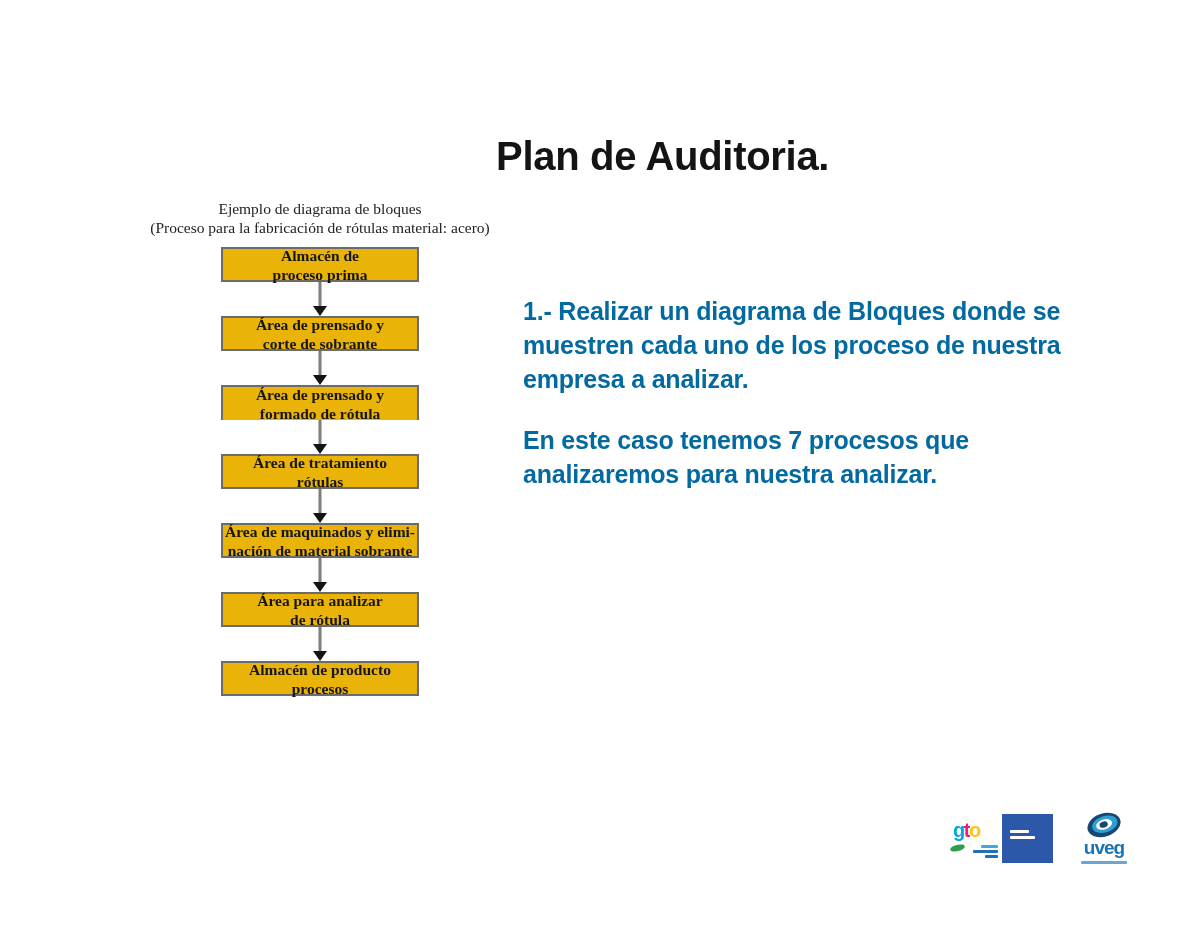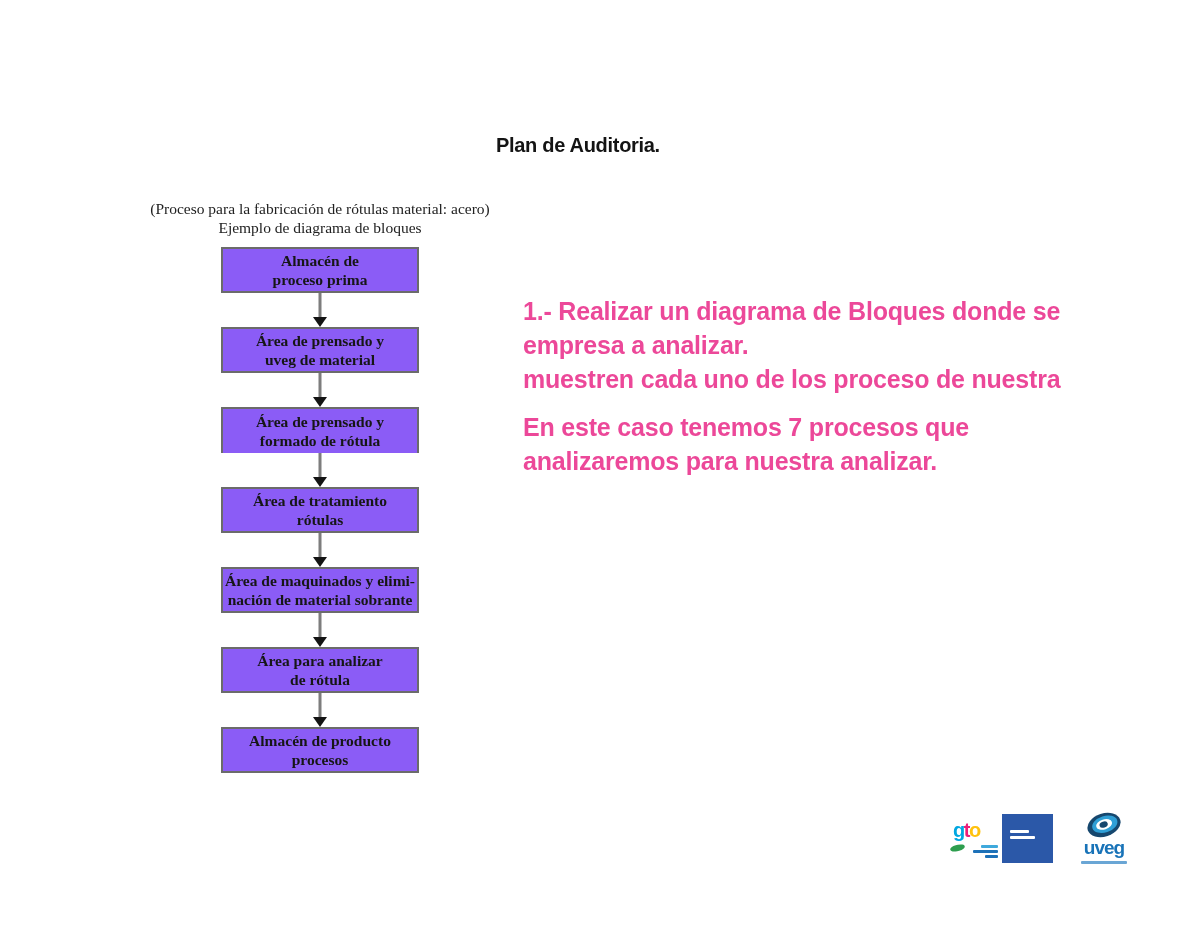--- a/index.html
+++ b/index.html
@@ -6,48 +6,48 @@
   .page{position:relative;width:1200px;height:927px;background:#ffffff;
         font-family:"Liberation Sans",sans-serif;overflow:hidden;}
 
   
   .badge{position:absolute;left:75px;top:68px;width:218px;height:37px;
          background:var(--badge-bg,#175e7e);color:#ffffff;font-size:19px;font-weight:bold;
          display:flex;align-items:center;padding-left:11px;box-sizing:border-box;
          letter-spacing:0.2px;}
 
   
-  .title{position:absolute;left:496px;top:134px;margin:0;font-size:20px;font-weight:bold;
+  .title{position:absolute;left:496px;top:134px;margin:0;font-size:40px;font-weight:bold;
          color:#141414;letter-spacing:-0.3px;}
 
   
   .diagram{position:absolute;left:221px;top:199px;width:198px;}
   .diagram-heading{position:absolute;top:0;left:50%;transform:translateX(-50%);
          text-align:center;white-space:nowrap;
          font-family:"Liberation Serif","DejaVu Serif",serif;
          font-size:15.5px;line-height:19px;color:#222222;}
   .flow{padding-top:48px;display:flex;flex-direction:column;}
-  .block{box-sizing:border-box;height:46px;border:2px solid var(--box-border,#6b6b6b);
-         background:#8b5cf6;display:flex;flex-direction:column;justify-content:center;
+  .block{box-sizing:border-box;height:35px;border:2px solid var(--box-border,#6b6b6b);
+         background:#eab308;display:flex;flex-direction:column;justify-content:center;
          align-items:center;text-align:center;
          font-family:"Liberation Serif","DejaVu Serif",serif;font-weight:bold;
          font-size:15.5px;line-height:19px;color:#161616;}
   .block.open-bottom{border-bottom:none;}
   .gap{position:relative;height:34px;width:100%;}
   .gap .stem{position:absolute;left:50%;transform:translateX(-50%);top:0;width:3px;
          height:26px;background:var(--arrow,#7d7d7d);}
   .gap .head{position:absolute;left:50%;transform:translateX(-50%);top:24px;width:0;height:0;
          border-left:7px solid transparent;border-right:7px solid transparent;
          border-top:10px solid #141414;}
 
   
   .notes{position:absolute;left:523px;top:294px;width:545px;font-weight:bold;
-         font-size:25px;line-height:34px;color:#ec4899;letter-spacing:-0.2px;}
+         font-size:25px;line-height:34px;color:#0369a1;letter-spacing:-0.2px;}
   .para{margin:0;}
-  .para2{margin-top:14px;}
+  .para2{margin-top:27px;}
 
   
   .logo-gto{position:absolute;left:953px;top:818px;width:48px;}
   .gto-word{font-size:20px;font-weight:bold;line-height:25px;letter-spacing:-1.5px;}
   .l-g{color:var(--gto-g,#00a7e1);}
   .l-t{color:var(--gto-t,#ec1e79);}
   .l-o{color:var(--gto-o,#ffc20e);}
   .gto-swoosh{position:absolute;left:-3px;top:27px;width:15px;height:6px;
          background:#2e9e4f;border-radius:60% 60% 60% 60%/70% 70% 70% 70%;
          transform:rotate(-14deg);}
@@ -73,37 +73,37 @@
 </head>
 <body>
 
 <div class="page">
 
 
   <h1 class="title">Plan de Auditoria.</h1>
 
   <div class="diagram">
     <div class="diagram-heading">
+      <div>Ejemplo de diagrama de bloques</div>
       <div>(Proceso para la fabricación de rótulas material: acero)</div>
-      <div>Ejemplo de diagrama de bloques</div>
     </div>
 
     <div class="flow">
       <div class="block">
         <span>Almacén de</span>
         <span>proceso prima</span>
       </div>
       <div class="gap">
           <span class="stem"></span>
           <span class="head"></span>
         </div>
 
       <div class="block">
         <span>Área de prensado y</span>
-        <span>uveg de material</span>
+        <span>corte de sobrante</span>
       </div>
       <div class="gap">
           <span class="stem"></span>
           <span class="head"></span>
         </div>
 
       <div class="block open-bottom">
         <span>Área de prensado y</span>
         <span>formado de rótula</span>
       </div>
@@ -142,22 +142,22 @@
       <div class="block">
         <span>Almacén de producto</span>
         <span>procesos</span>
       </div>
     </div>
   </div>
 
   <div class="notes">
     <div class="para para1">
       <div>1.- Realizar un diagrama de Bloques donde se</div>
+      <div>muestren cada uno de los proceso de nuestra</div>
       <div>empresa a analizar.</div>
-      <div>muestren cada uno de los proceso de nuestra</div>
     </div>
     <div class="para para2">
       <div>En este caso tenemos 7 procesos que</div>
       <div>analizaremos para nuestra analizar.</div>
     </div>
   </div>
 
   <div class="logo-gto">
     <div class="gto-word">
       <span class="l-g">g</span><span class="l-t">t</span><span class="l-o">o</span>

